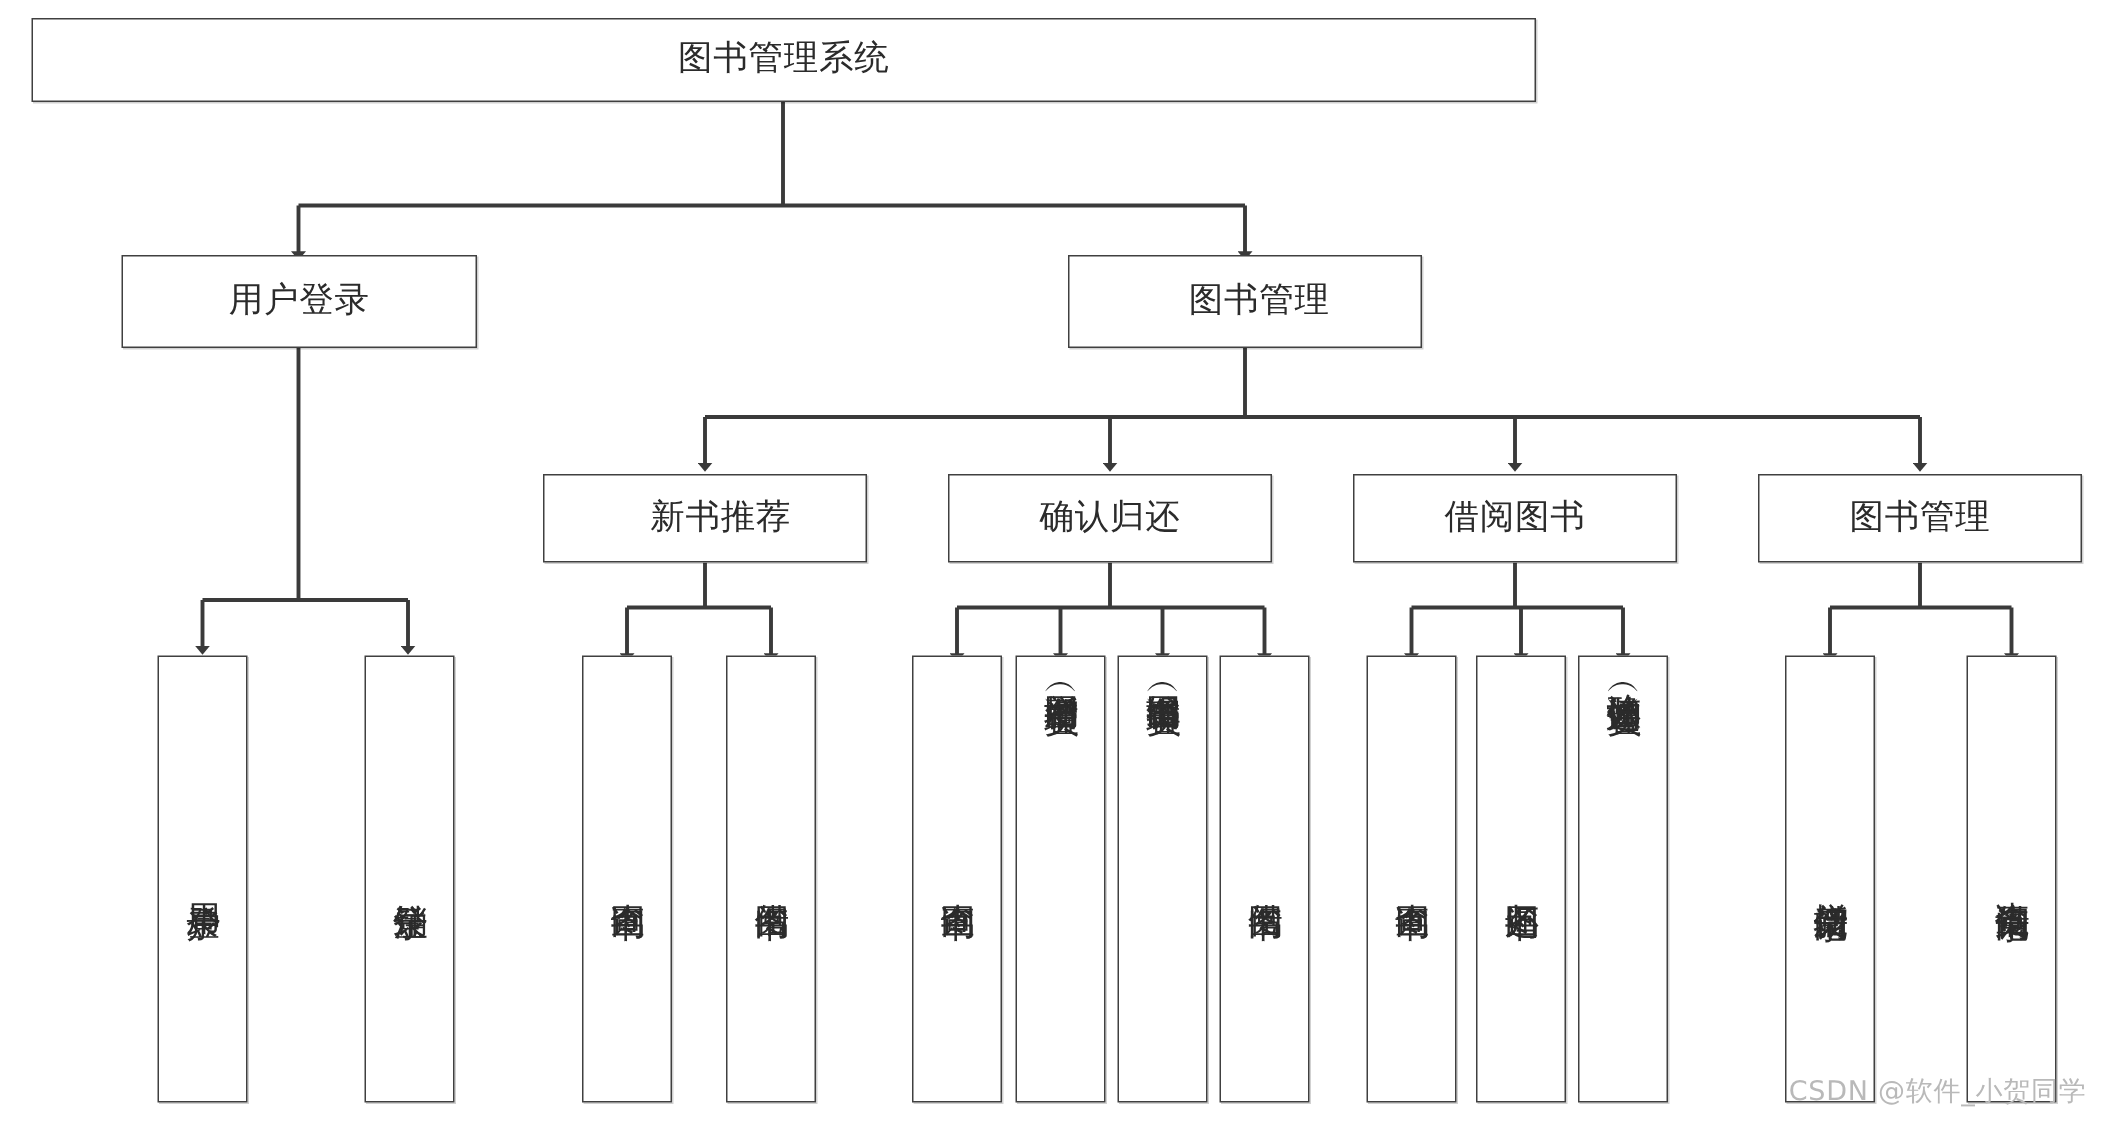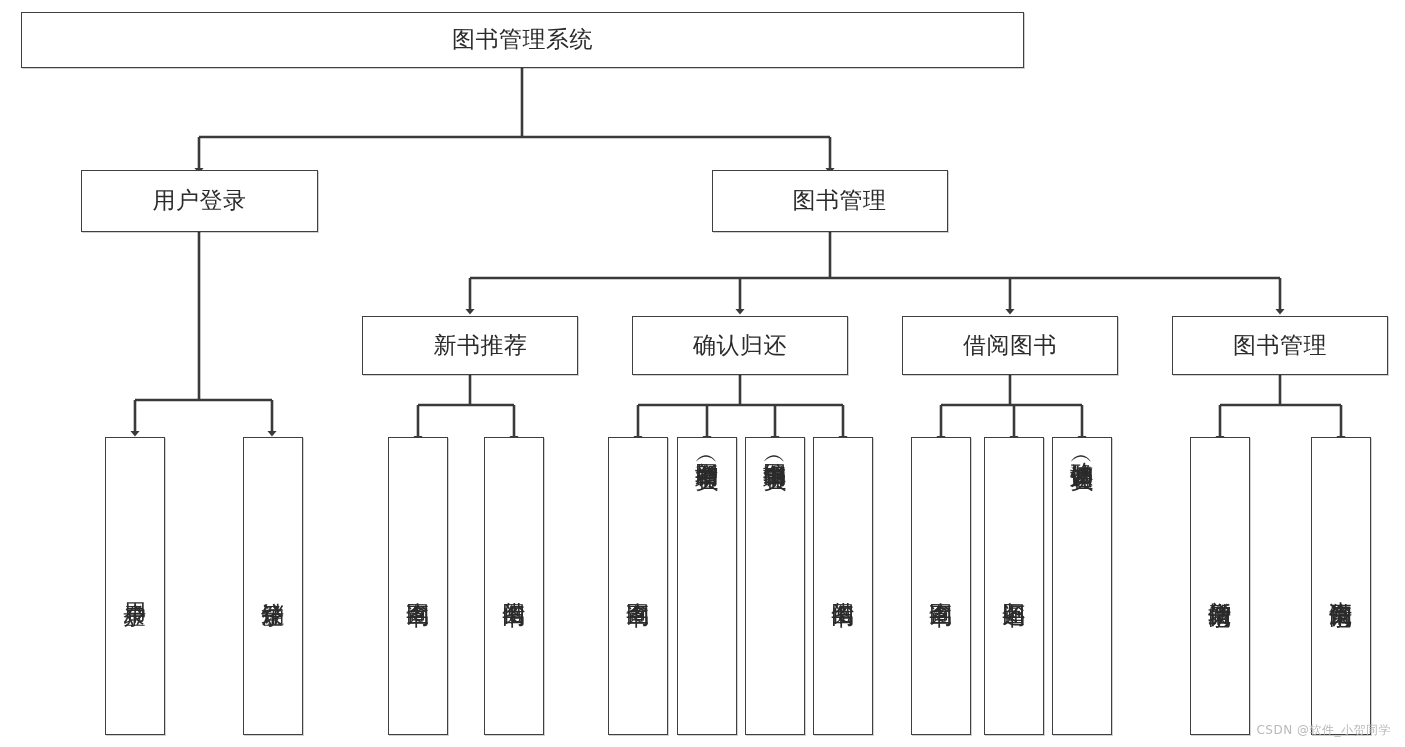--- a/index.html
+++ b/index.html
@@ -60,21 +60,21 @@
     color: #2b2b2b;
     white-space: nowrap;
   }
   .htext {
     white-space: nowrap;
   }
   #watermark {
     position: absolute;
     right: 14px;
     bottom: 8px;
-    font-size: 12px;
+    font-size: 18px;
     color: #b9b9b9;
     letter-spacing: 0.5px;
     white-space: nowrap;
     margin-left: 32px;
   }
 </style>
 </head>
 <body>
 
 <div id="diagram-root">

